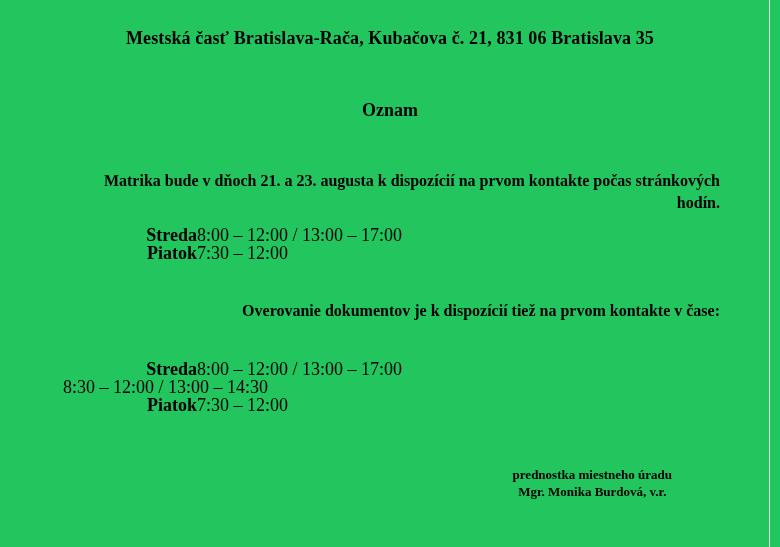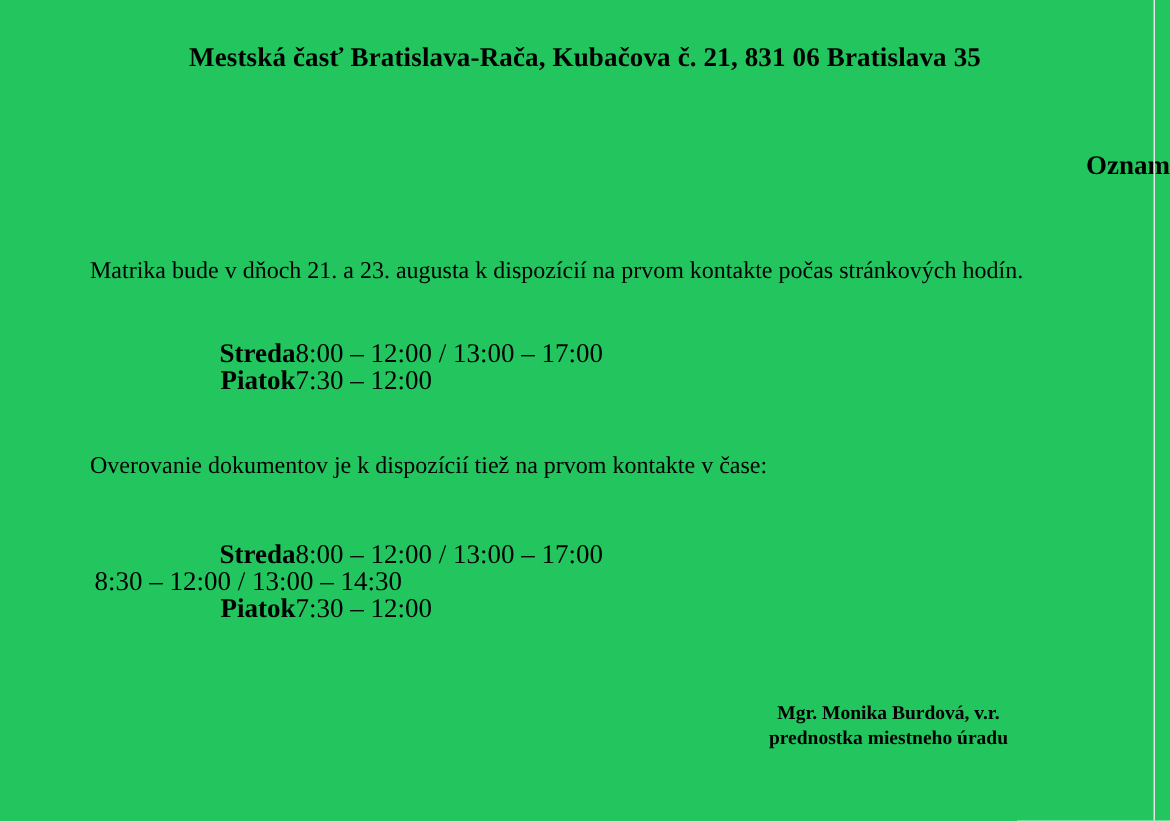--- a/index.html
+++ b/index.html
@@ -36,30 +36,30 @@
     text-align: center;
     font-weight: bold;
     font-size: 18px;
     letter-spacing: 0.1px;
   }
   .doc-title {
     position: absolute;
     top: 100px;
     left: 0;
     width: 100%;
-    text-align: right;
+    text-align: center;
     font-weight: bold;
     font-size: 18px;
   }
   .section-heading {
     position: absolute;
     left: 60px;
     width: 660px;
-    text-align: left;
-    font-weight: normal;
+    text-align: right;
+    font-weight: bold;
     font-size: 16px;
     line-height: 1.35;
   }
   .heading-matrika { top: 170px; }
   .heading-overovanie { top: 300px; }
   .schedule {
     position: absolute;
     left: 63px;
     font-size: 18px;
     text-align: right;
@@ -131,18 +131,18 @@
       <span class="schedule-hours">8:30 – 12:00 / 13:00 – 14:30</span>
     </div>
     <div class="schedule-row">
       <span class="schedule-day">Piatok</span>
       <span class="schedule-hours">7:30 – 12:00</span>
     </div>
   </div>
 
 
   <div class="signature">
+    <div>prednostka miestneho úradu</div>
     <div>Mgr. Monika Burdová, v.r.</div>
-    <div>prednostka miestneho úradu</div>
   </div>
 
   <div class="page-edge-right"></div>
 </div>
 
 </body></html>

